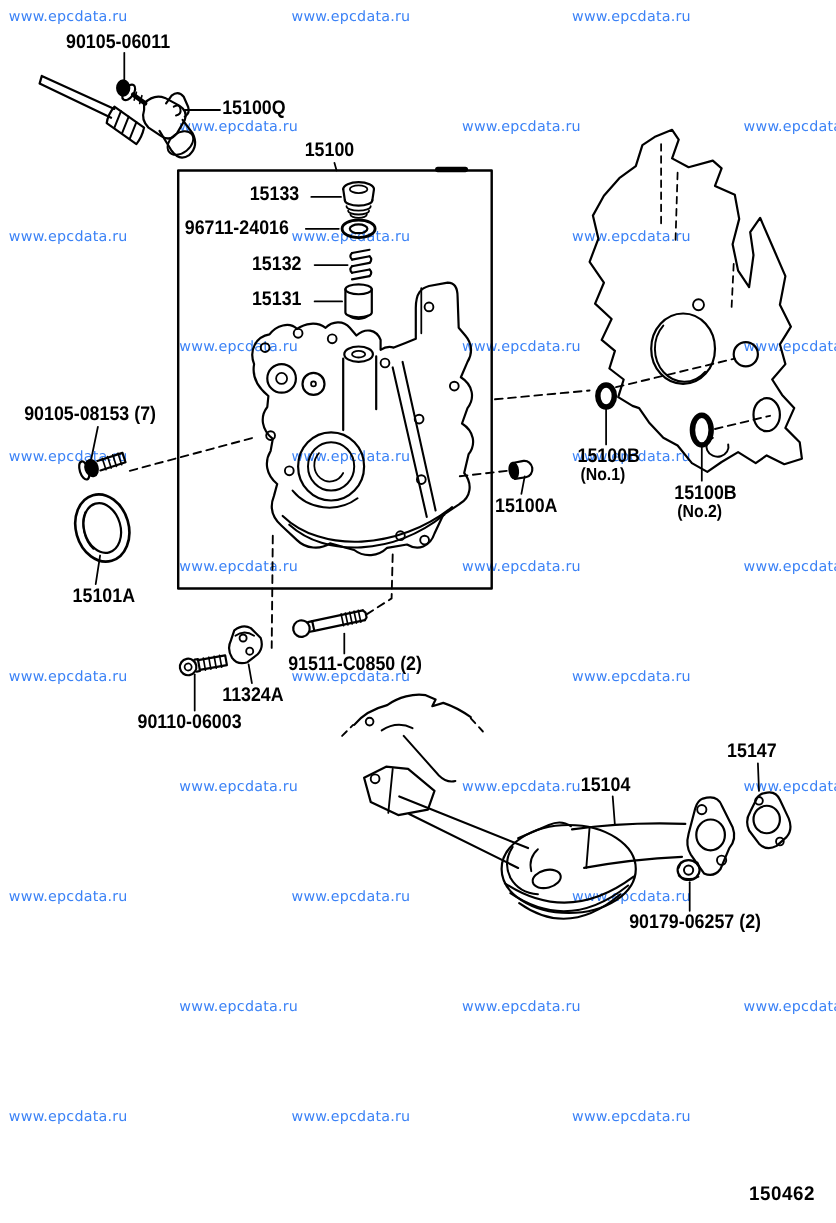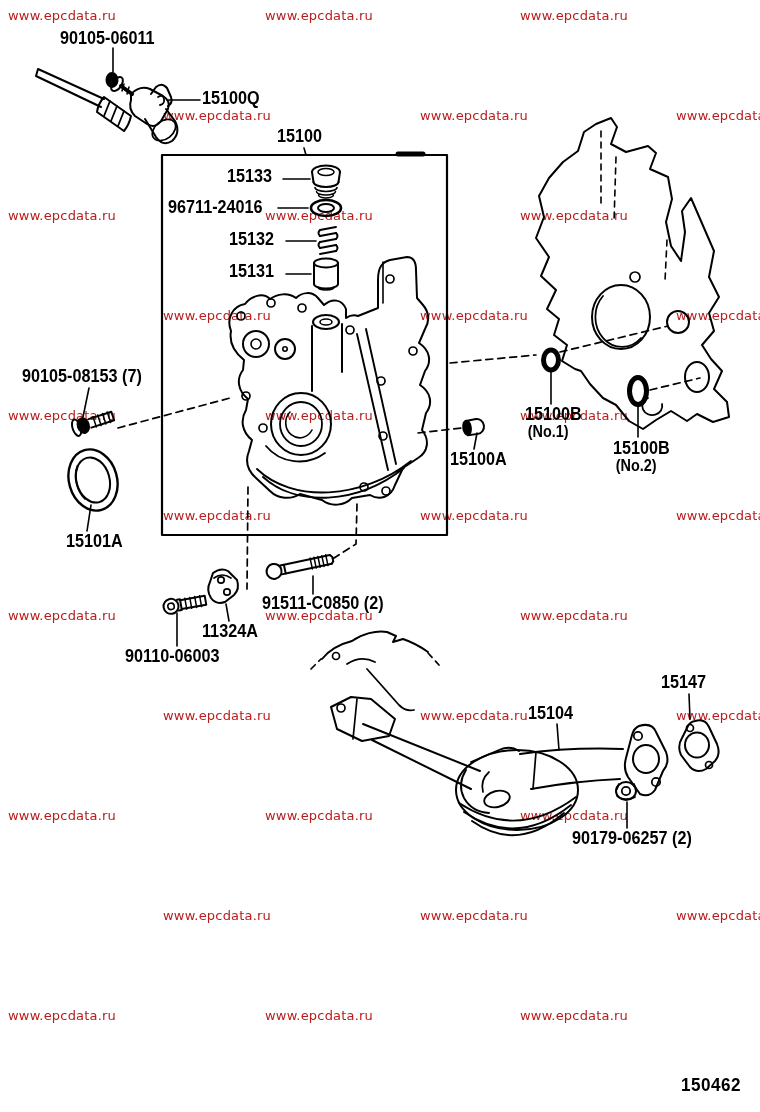--- a/index.html
+++ b/index.html
@@ -1,18 +1,18 @@
 <!DOCTYPE html>
 <html><head>
 <meta charset="utf-8">
 <style>
   html,body{margin:0;padding:0;background:#fff;}
   #canvas{position:relative;width:760px;height:1112px;background:#ffffff;overflow:hidden;
           font-family:"Liberation Sans",sans-serif;}
-  .wm{position:absolute;font-family:"DejaVu Sans",sans-serif;font-size:13px;color:#b91c1c;
+  .wm{position:absolute;font-family:"DejaVu Sans",sans-serif;font-size:13px;color:#3b82f6;
       letter-spacing:.2px;white-space:nowrap;z-index:1;}
   svg#art{position:absolute;left:0;top:0;z-index:2;}
   .lbl{position:absolute;font-family:"Liberation Sans",sans-serif;font-weight:700;font-size:18px;
        line-height:17px;color:#000;white-space:nowrap;transform:scaleX(.9);transform-origin:0 0;z-index:3;}
   .lbl .sub{display:block;font-size:16px;padding-left:3px;}
   .figcode{position:absolute;font-family:"Liberation Sans",sans-serif;font-weight:700;font-size:18px;
        color:#000;letter-spacing:.5px;transform:scaleX(.95);transform-origin:0 0;z-index:3;}
 </style>
 </head>
 <body>

